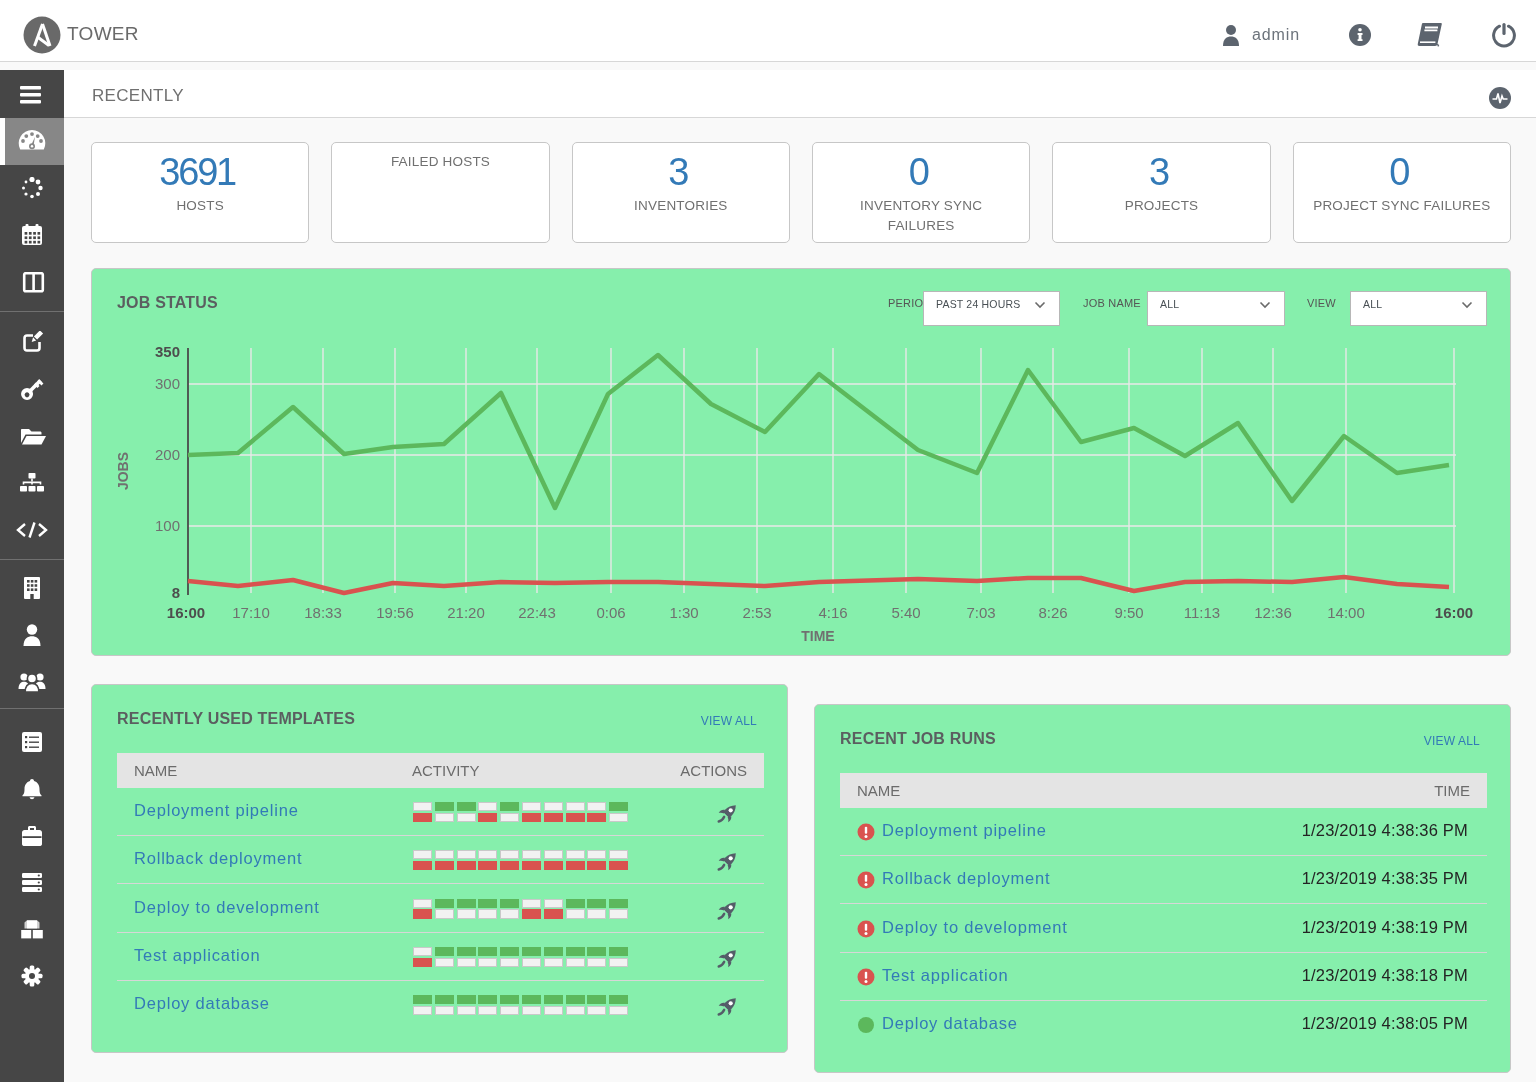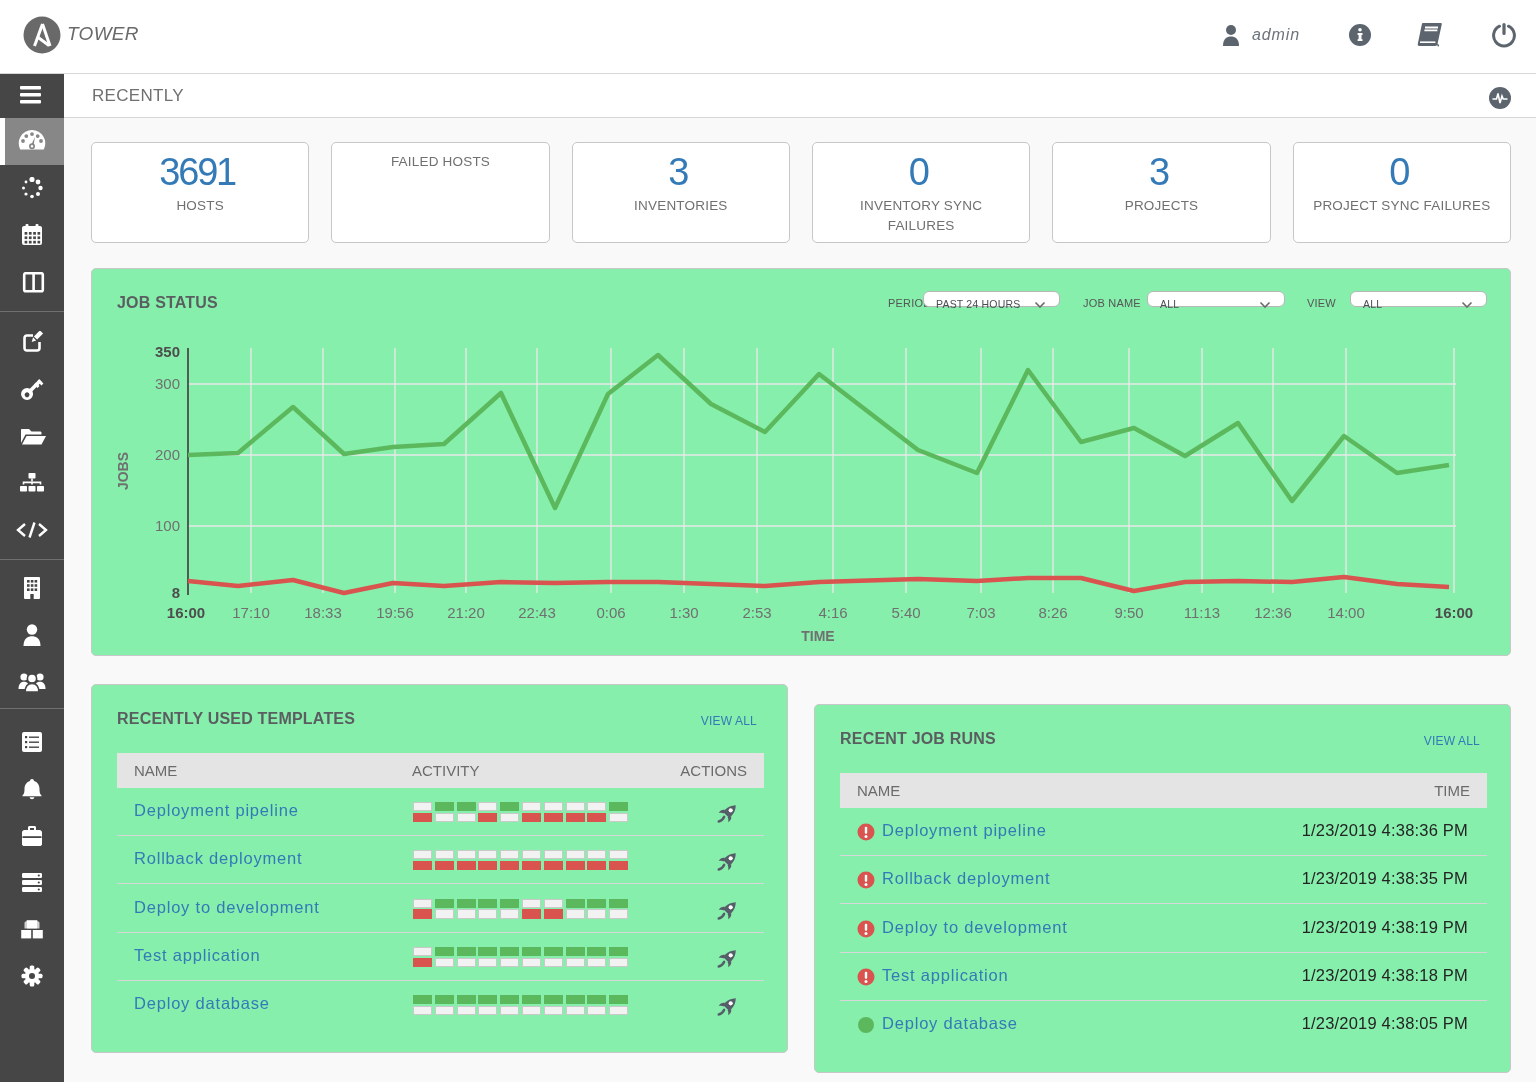--- a/index.html
+++ b/index.html
@@ -1,37 +1,37 @@
 <!DOCTYPE html>
 <html><head>
 <meta charset="utf-8">
 <style>
 * { margin:0; padding:0; box-sizing:border-box; }
 html,body { width:1536px; height:1082px; font-family:"Liberation Sans", sans-serif; background:#f9f9f9; overflow:hidden; }
 body { position:relative; }
-.topbar { position:absolute; left:0; top:0; width:1536px; height:74px; background:#fff; border-bottom:1px solid #d7d7d7; z-index:5;font-style:italic; }
+.topbar { position:absolute; left:0; top:0; width:1536px; height:62px; background:#fff; border-bottom:1px solid #d7d7d7; z-index:5; }
 .logo { position:absolute; left:23px; top:16px; }
 .towertxt { position:absolute; left:67px; top:23px; font-size:19px; color:#6a6a6a; letter-spacing:0.3px; }
 .sidebar { position:absolute; left:0; top:70px; width:64px; height:1012px; background:#464646; z-index:4; }
 .sdicon { position:absolute; left:0; width:64px; text-align:center; }
 .sddiv { position:absolute; left:0; width:64px; height:1px; background:#707070; }
 .active-item { position:absolute; left:0; top:48px; width:64px; height:47px; background:#878787; }
 .active-bar { position:absolute; left:0; top:48px; width:5px; height:47px; background:#fff; }
 .subheader { position:absolute; left:64px; top:70px; width:1472px; height:48px; background:#fff; border-bottom:1px solid #d7d7d7; }
 .dashtxt { position:absolute; left:28px; top:16px; font-size:17px; color:#707070; letter-spacing:0.3px; }
 .cards { position:absolute; left:91px; top:142px; width:1420px; height:101px; display:flex; gap:22px; }
 .card { flex:1; background:#fff; border:1px solid #c7c7c7; border-radius:5px; text-align:center; padding-top:7px; }
 .cardnum { font-size:38px; line-height:44px; color:#337ab7; letter-spacing:-2.2px; transform:translateX(-3px); }
 .cardnum.red { color:#d9534f; }
 .cardlbl { font-size:13.5px; line-height:20px; color:#707070; margin-top:2px; letter-spacing:0.2px; }
 .panel { position:absolute; background:#86efac; border:1px solid #c7c7c7; border-radius:5px; }
 #jobpanel { left:91px; top:268px; width:1420px; height:388px; }
 .ptitle { position:absolute; left:25px; top:25px; font-size:16px; font-weight:bold; color:#5b5e60; letter-spacing:0.2px; }
 .ddlabel { position:absolute; top:28px; font-size:11px; color:#555; letter-spacing:0.2px; }
-.dd { position:absolute; top:22px; height:16px; border:1px solid #b7b7b7; border-radius:6px; background:#fff; font-size:10.5px; color:#484f54; letter-spacing:0.2px; line-height:24px; padding-left:12px; }
+.dd { position:absolute; top:22px; height:35px; border:1px solid #b7b7b7; border-radius:0; background:#fff; font-size:10.5px; color:#484f54; letter-spacing:0.2px; line-height:24px; padding-left:12px; }
 .ddcaret { position:absolute; top:9px; }
 .viewall { position:absolute; top:29px; right:30px; font-size:12px; color:#337ab7; letter-spacing:0.2px; }
 .thead { position:absolute; left:25px; top:68px; width:647px; height:35px; background:#e4e4e4; color:#6b6b6b; font-size:15px; line-height:35px; }
 .trow { position:absolute; left:25px; width:647px; height:48px; border-bottom:1px solid #d7d7d7; }
 .rowname { position:absolute; left:17px; top:13px; font-size:16.5px; color:#337ab7; letter-spacing:0.8px; }
 .spark { position:absolute; left:296px; top:14px; display:flex; gap:2.8px; }
 .sq { width:19px; height:20px; display:flex; flex-direction:column; gap:1.6px; }
 .sq div { width:19px; height:9.2px; background:#f2f2f2; border:1px solid #c9c9c9; box-sizing:border-box; }
 .sq .g { background:#5cb85c; border-color:#5cb85c; }
 .sq .r { background:#d9534f; border-color:#d9534f; }

